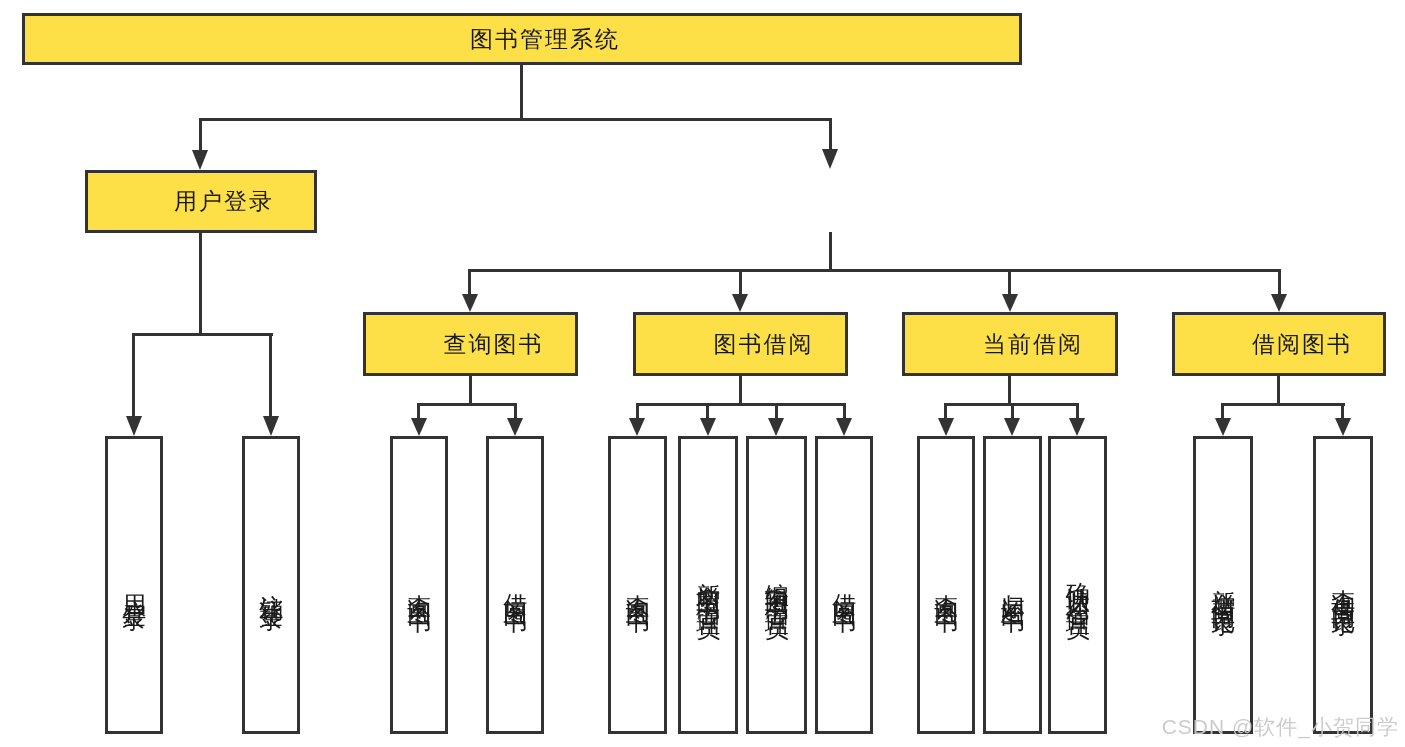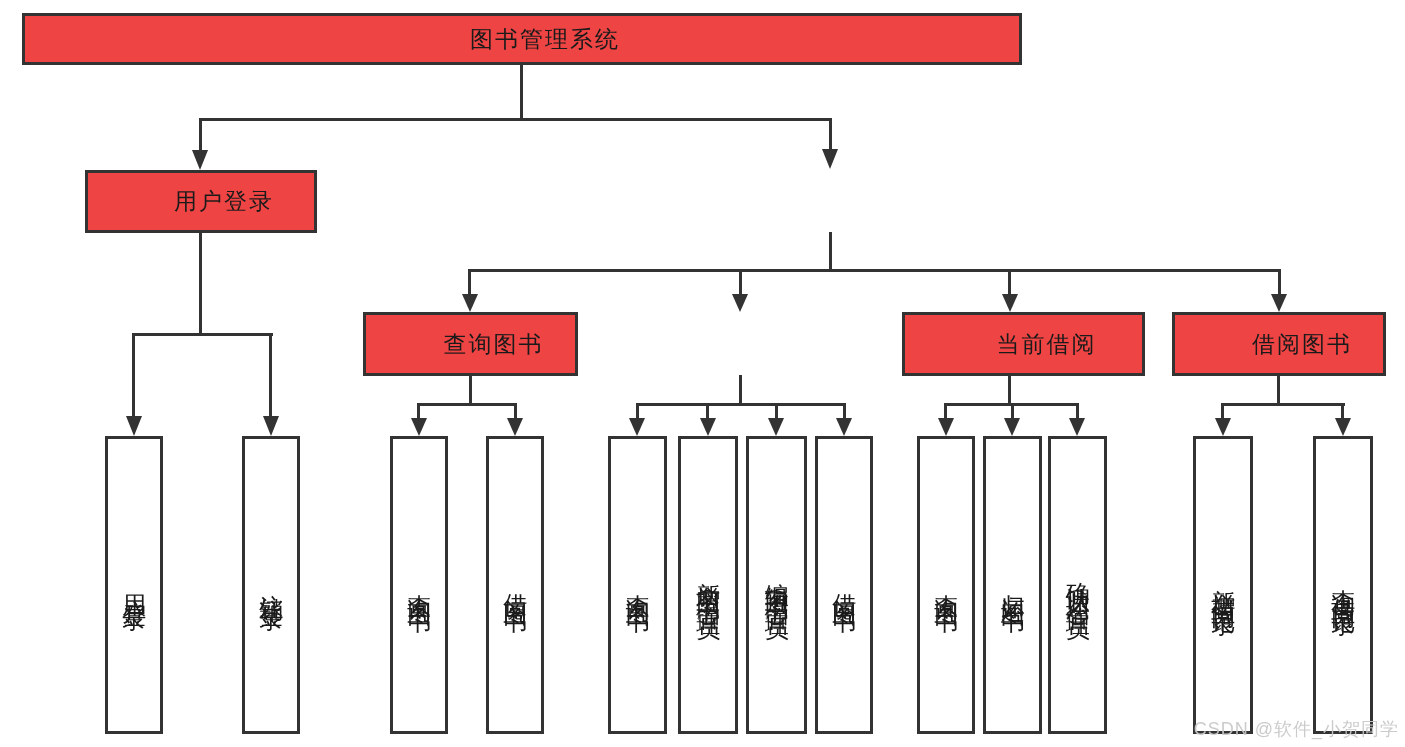--- a/index.html
+++ b/index.html
@@ -8,21 +8,21 @@
   .canvas {
     position: relative;
     width: 1405px;
     height: 747px;
     background: var(--background, #ffffff);
     overflow: hidden;
   }
   .hnode {
     position: absolute;
     border: 3px solid var(--line, #333);
-    background: #ef4444;
+    background: #fde047;
     display: flex;
     align-items: center;
     justify-content: center;
     font-size: 23px;
     letter-spacing: 2px;
     color: var(--text, #1a1a1a);
     z-index: 2;
     padding-left: 46px;
   }
   .leaf {
@@ -54,21 +54,21 @@
     border-left: 8px solid transparent;
     border-right: 8px solid transparent;
     border-top: 18px solid var(--line, #333);
     z-index: 1;
   }
   .arr.big { border-top-width: 20px; }
   .watermark {
     position: absolute;
     right: 6px;
     bottom: 6px;
-    font-size: 18px;
+    font-size: 21px;
     letter-spacing: 1px;
     color: var(--watermark, #c9c9c9);
     z-index: 6;
     opacity: 0.95;
   }
 </style>
 </head>
 <body>
 
 <div class="canvas">
@@ -96,21 +96,22 @@
   <div class="line" style="left:468px; top:269px; width:3px; height:26px;"></div>
   <div class="arr" style="left:462px; top:294px;"></div>
   <div class="line" style="left:739px; top:269px; width:3px; height:26px;"></div>
   <div class="arr" style="left:732px; top:294px;"></div>
   <div class="line" style="left:1008px; top:269px; width:3px; height:26px;"></div>
   <div class="arr" style="left:1002px; top:294px;"></div>
   <div class="line" style="left:1278px; top:269px; width:3px; height:26px;"></div>
   <div class="arr" style="left:1271px; top:294px;"></div>
 
   <div class="hnode" style="left:363px; top:312px; width:215px; height:64px;">查询图书</div>
-  <div class="hnode" style="left:902px; top:312px; width:243px; height:64px;">当前借阅</div>
+  <div class="hnode" style="left:633px; top:312px; width:215px; height:64px;">图书借阅</div>
+  <div class="hnode" style="left:902px; top:312px; width:216px; height:64px;">当前借阅</div>
   <div class="hnode" style="left:1172px; top:312px; width:214px; height:64px;">借阅图书</div>
 
   <div class="line" style="left:469px; top:375px; width:3px; height:31px;"></div>
   <div class="line" style="left:417px; top:403px; width:100px; height:3px;"></div>
   <div class="line" style="left:417px; top:403px; width:3px; height:16px;"></div>
   <div class="arr" style="left:411px; top:418px;"></div>
   <div class="line" style="left:514px; top:403px; width:3px; height:16px;"></div>
   <div class="arr" style="left:507px; top:418px;"></div>
 
   <div class="line" style="left:739px; top:375px; width:3px; height:31px;"></div>

